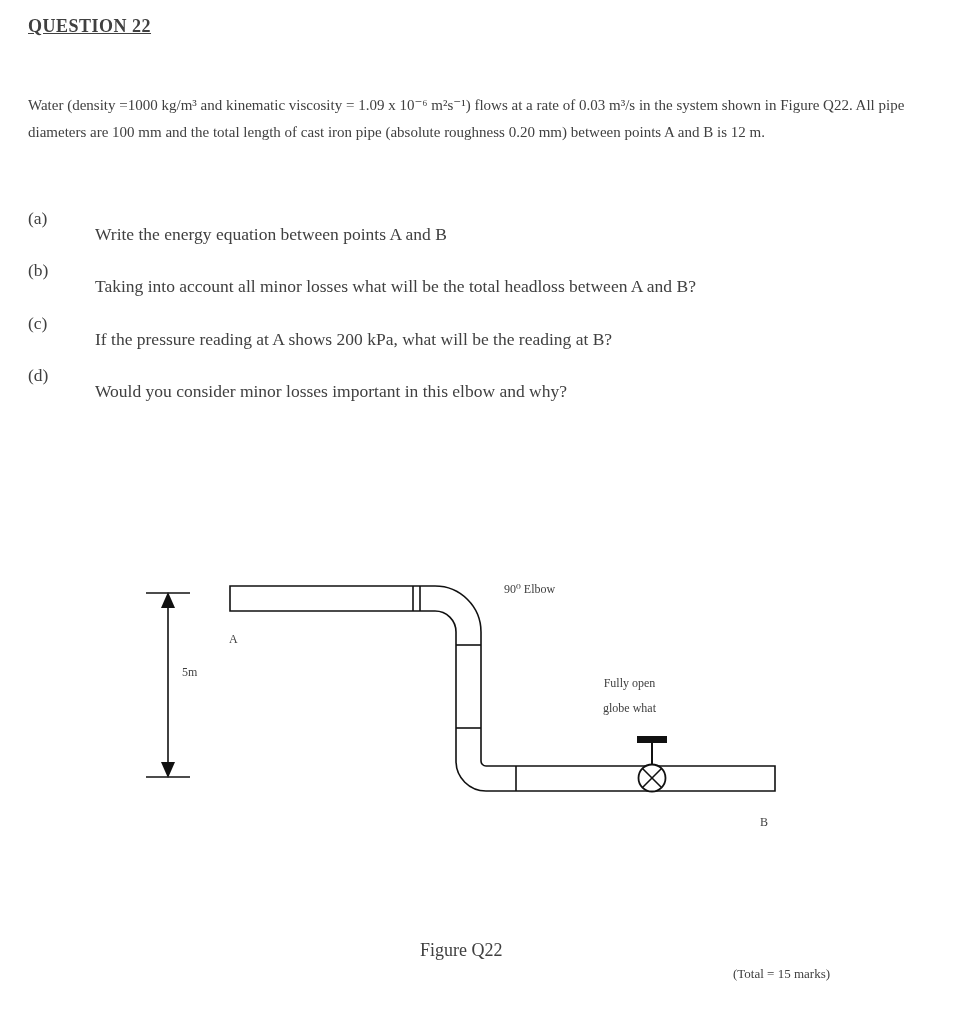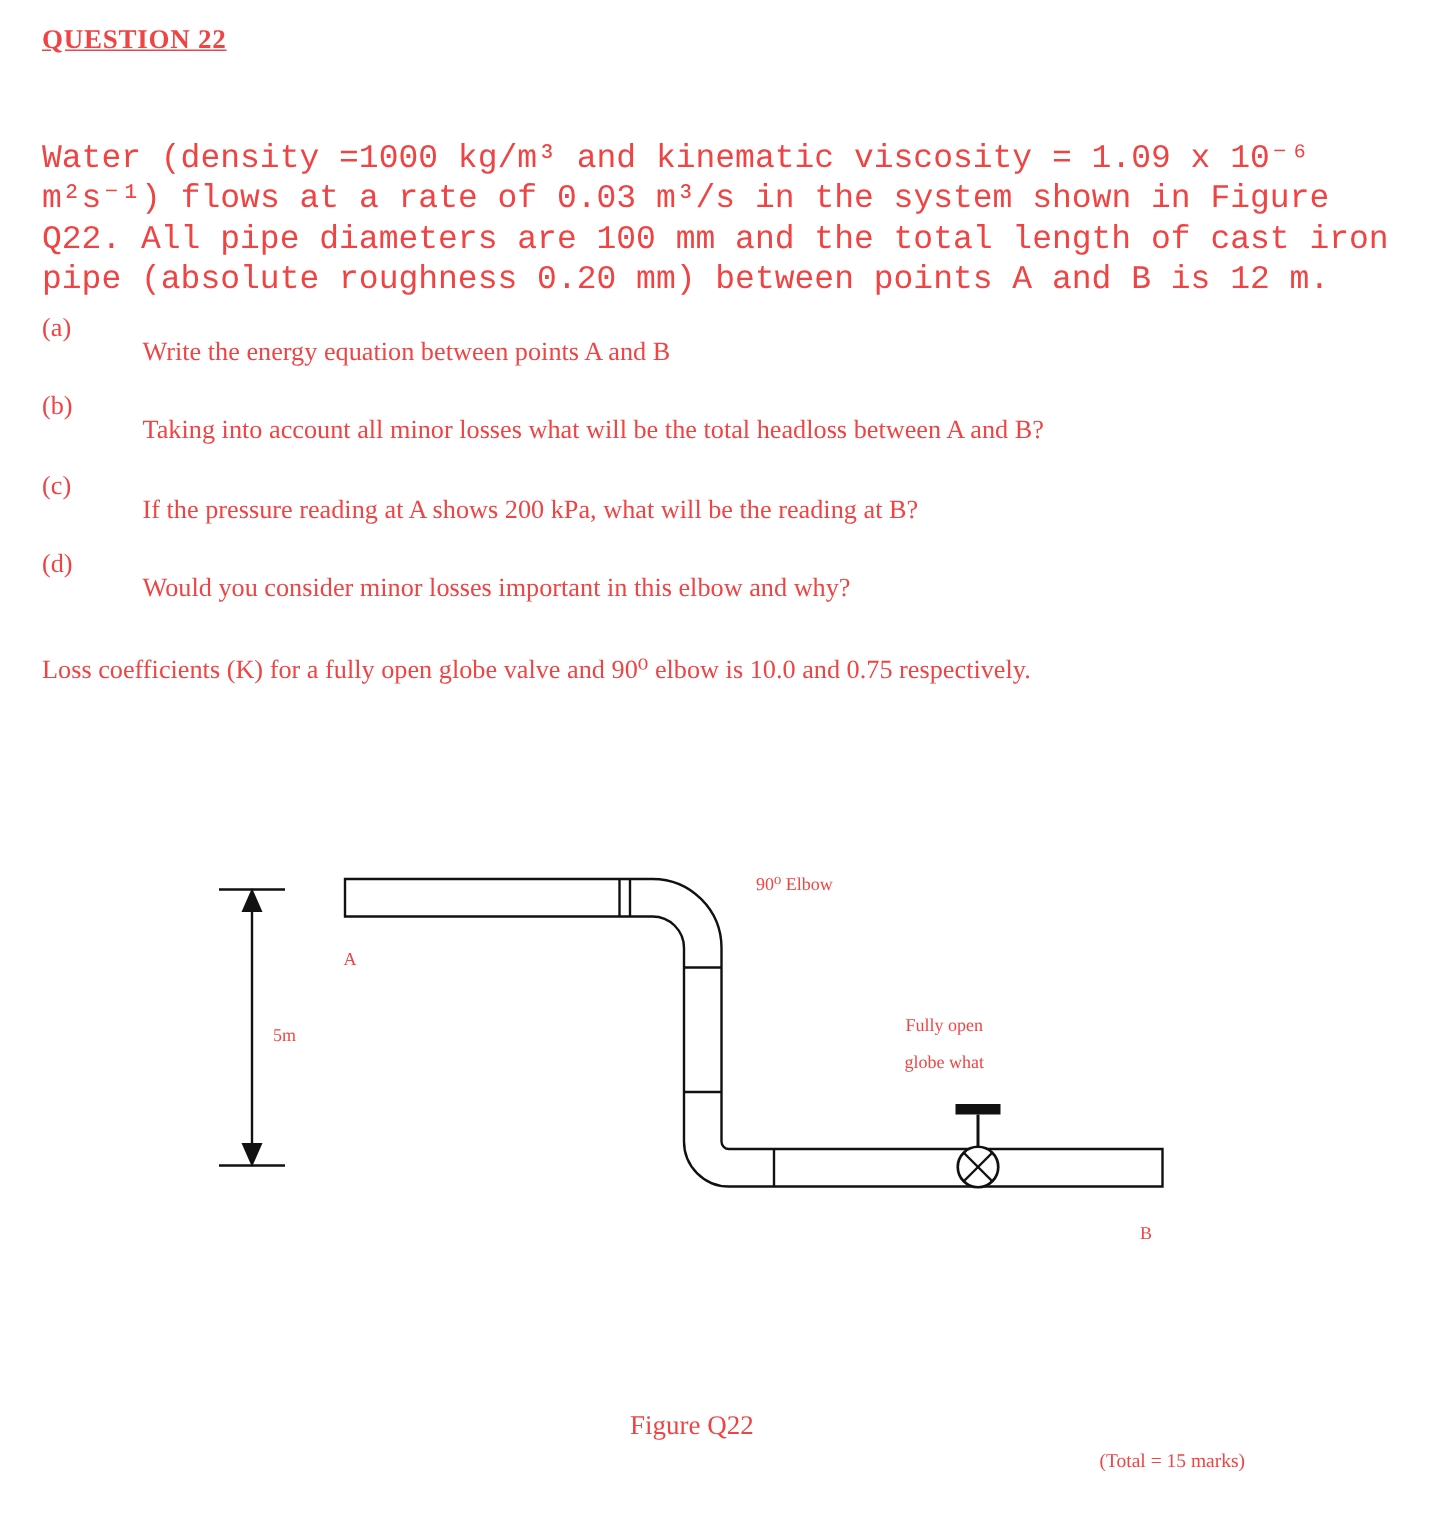--- a/index.html
+++ b/index.html
@@ -1,33 +1,33 @@
 <!DOCTYPE html>
 <html><head>
 <meta charset="utf-8">
 <style>
   html,body{margin:0;padding:0;background:#ffffff;}
   .page{
     position:relative;
     width:961px;height:1024px;
     background:#ffffff;
     font-family:"Liberation Serif","DejaVu Serif",serif;
-    color:#ef4444;
+    color:#404040;
     overflow:hidden;
   }
   .abs{position:absolute;}
   .title{
     left:28px;top:16px;
     font-size:18px;font-weight:bold;
     text-decoration:underline;
     letter-spacing:0.5px;
   }
   .intro{
     left:28px;top:92px;width:912px;
-    font-size:22px;line-height:27px;font-family:Liberation Mono, monospace;
+    font-size:15px;line-height:27px;
   }
   .part-row{left:28px;width:912px;font-size:17.5px;line-height:26px;}
   .part-label{position:absolute;left:0;top:0;}
   .part-text{position:absolute;left:67px;top:16px;width:845px;}
   .loss-note{
     left:28px;top:433px;width:912px;
     font-size:17.5px;line-height:26px;
   }
   .fig-label{font-size:12px;line-height:25px;}
   .fig-caption{left:420px;top:940px;font-size:18px;}
@@ -53,21 +53,20 @@
   </div>
   <div class="abs part-row" style="top:310px;">
     <span class="part-label">(c)</span>
     <span class="part-text">If the pressure reading at A shows 200 kPa, what will be the reading at B?</span>
   </div>
   <div class="abs part-row" style="top:362px;">
     <span class="part-label">(d)</span>
     <span class="part-text">Would you consider minor losses important in this elbow and why?</span>
   </div>
 
-  <div class="abs loss-note">Loss coefficients (K) for a fully open globe valve and 90⁰ elbow is 10.0 and 0.75 respectively.</div>
 
   <svg class="abs figure" width="961" height="1024" viewBox="0 0 961 1024">
 
     <path d="M 230 586
              H 435
              A 46 46 0 0 1 481 632
              V 761
              A 5 5 0 0 0 486 766
              H 775
              V 791
@@ -98,21 +97,21 @@
       <line x1="652" y1="743" x2="652" y2="766" stroke="#111" stroke-width="2"></line>
       <rect x="637" y="736" width="30" height="7" fill="#111"></rect>
       <circle cx="652" cy="778" r="13.5" fill="#ffffff" stroke="#111" stroke-width="1.8"></circle>
       <line x1="642.5" y1="768.5" x2="661.5" y2="787.5" stroke="#111" stroke-width="1.6"></line>
       <line x1="661.5" y1="768.5" x2="642.5" y2="787.5" stroke="#111" stroke-width="1.6"></line>
     </g>
   </svg>
 
   <div class="abs fig-label" style="left:504px;top:577px;">90⁰ Elbow</div>
   <div class="abs fig-label" style="left:229px;top:627px;">A</div>
-  <div class="abs fig-label" style="left:182px;top:678px;text-align:center;">5m</div>
+  <div class="abs fig-label" style="left:182px;top:660px;text-align:center;">5m</div>
   <div class="abs fig-label" style="left:603px;top:671px;text-align:center;">
     <div>Fully open</div>
     <div>globe what</div>
   </div>
   <div class="abs fig-label" style="left:760px;top:810px;">B</div>
 
   <div class="abs fig-caption">Figure Q22</div>
   <div class="abs total-marks">(Total = 15 marks)</div>
 
 </div>

